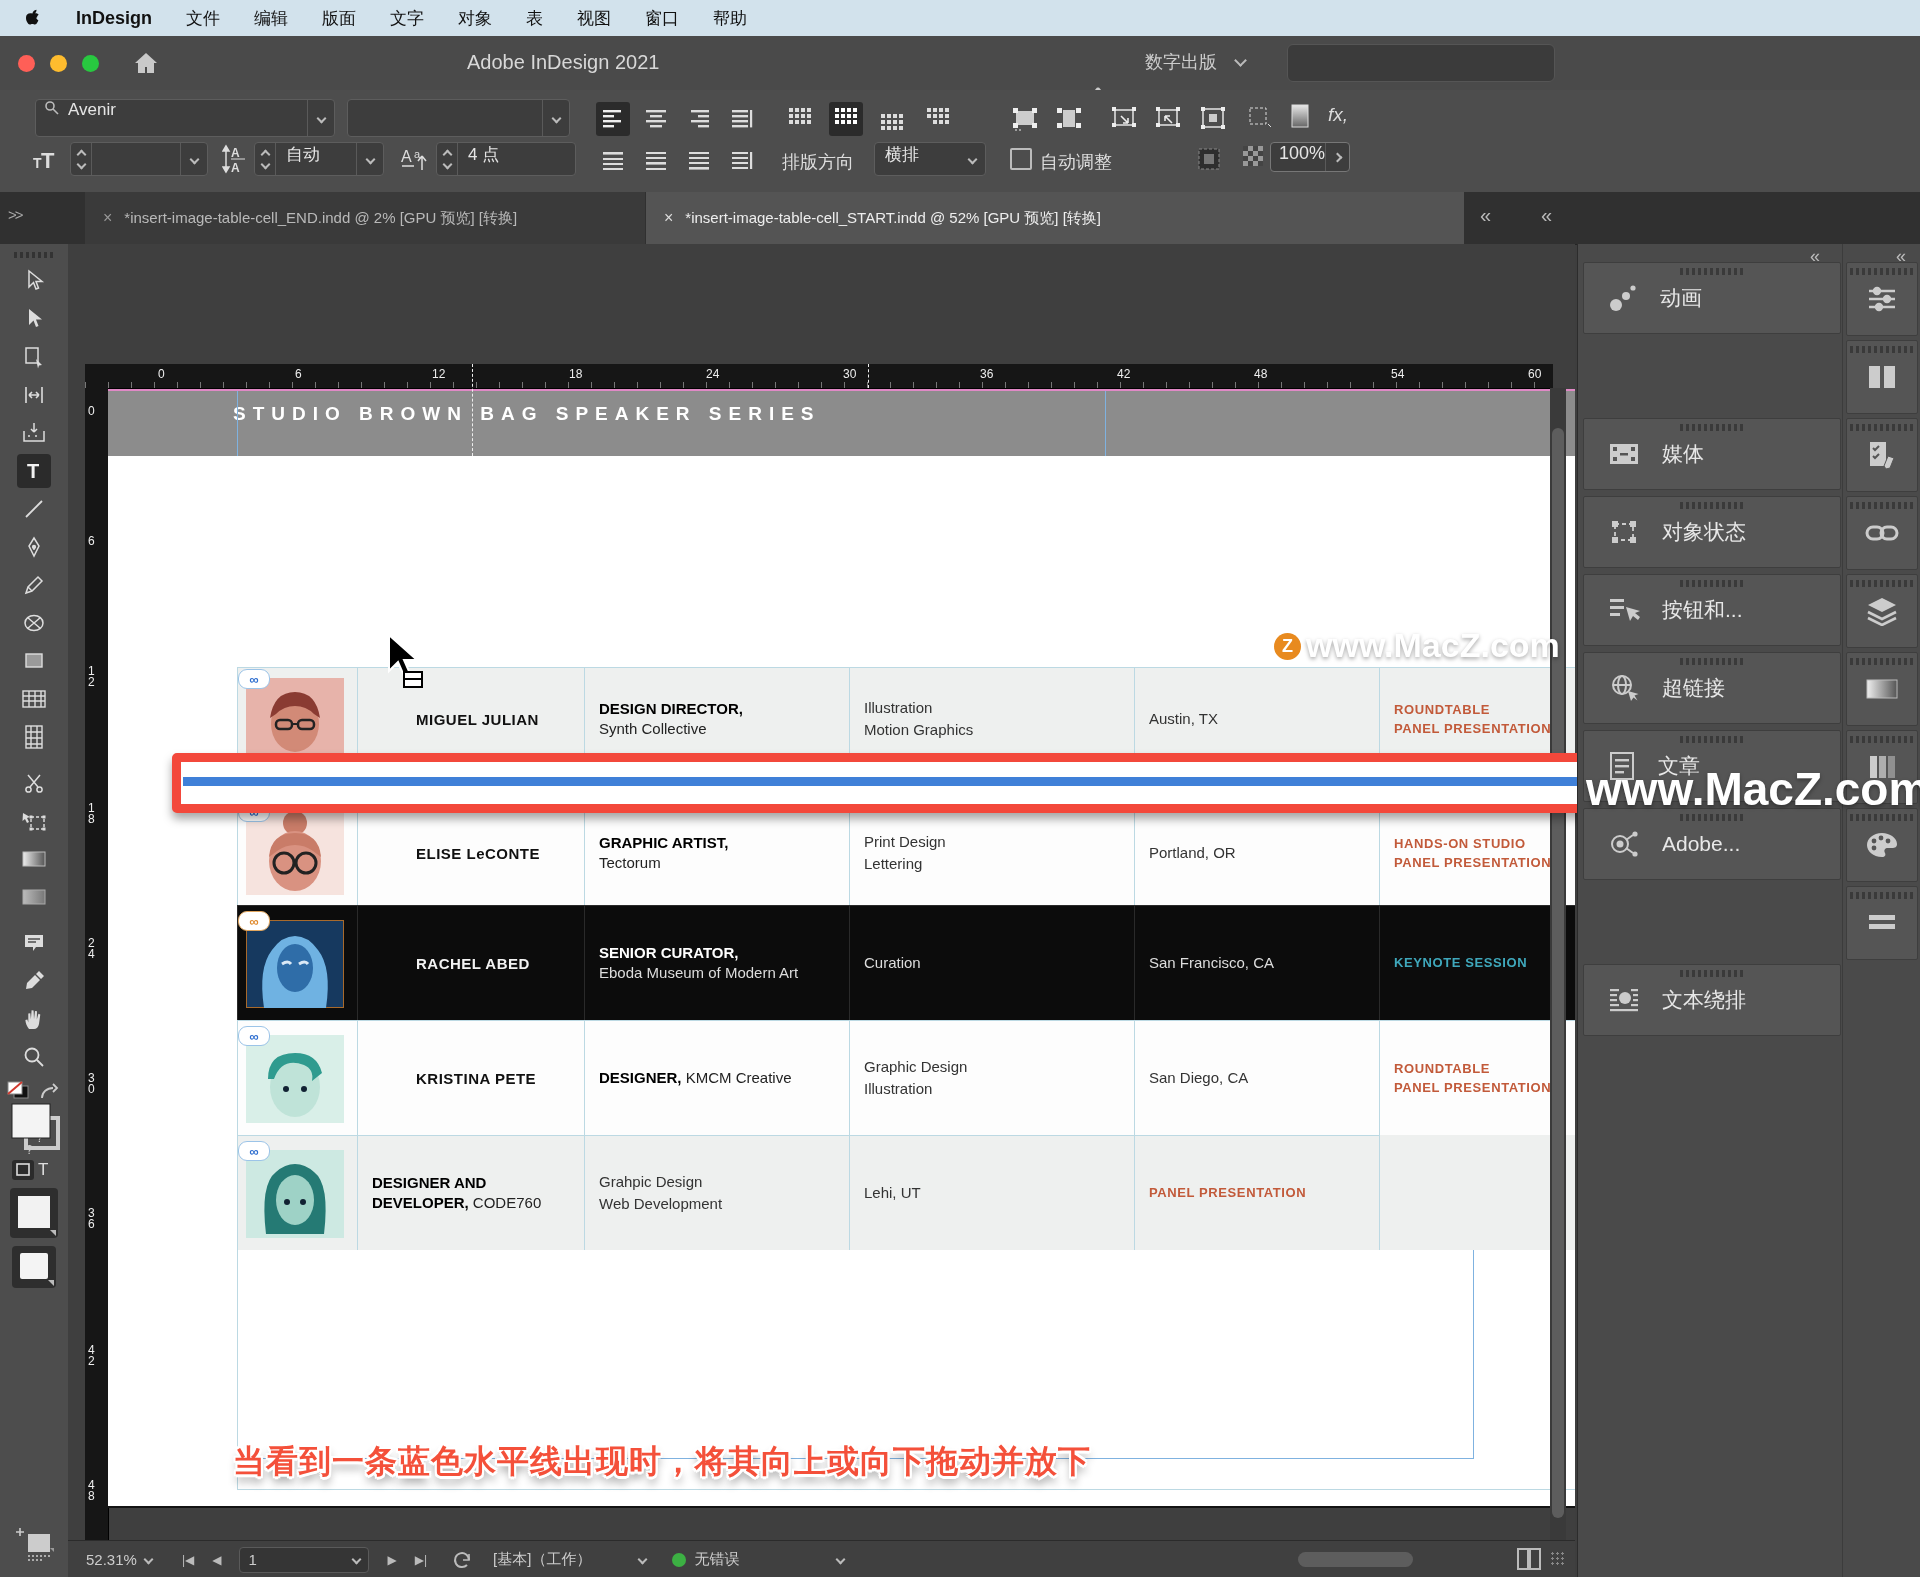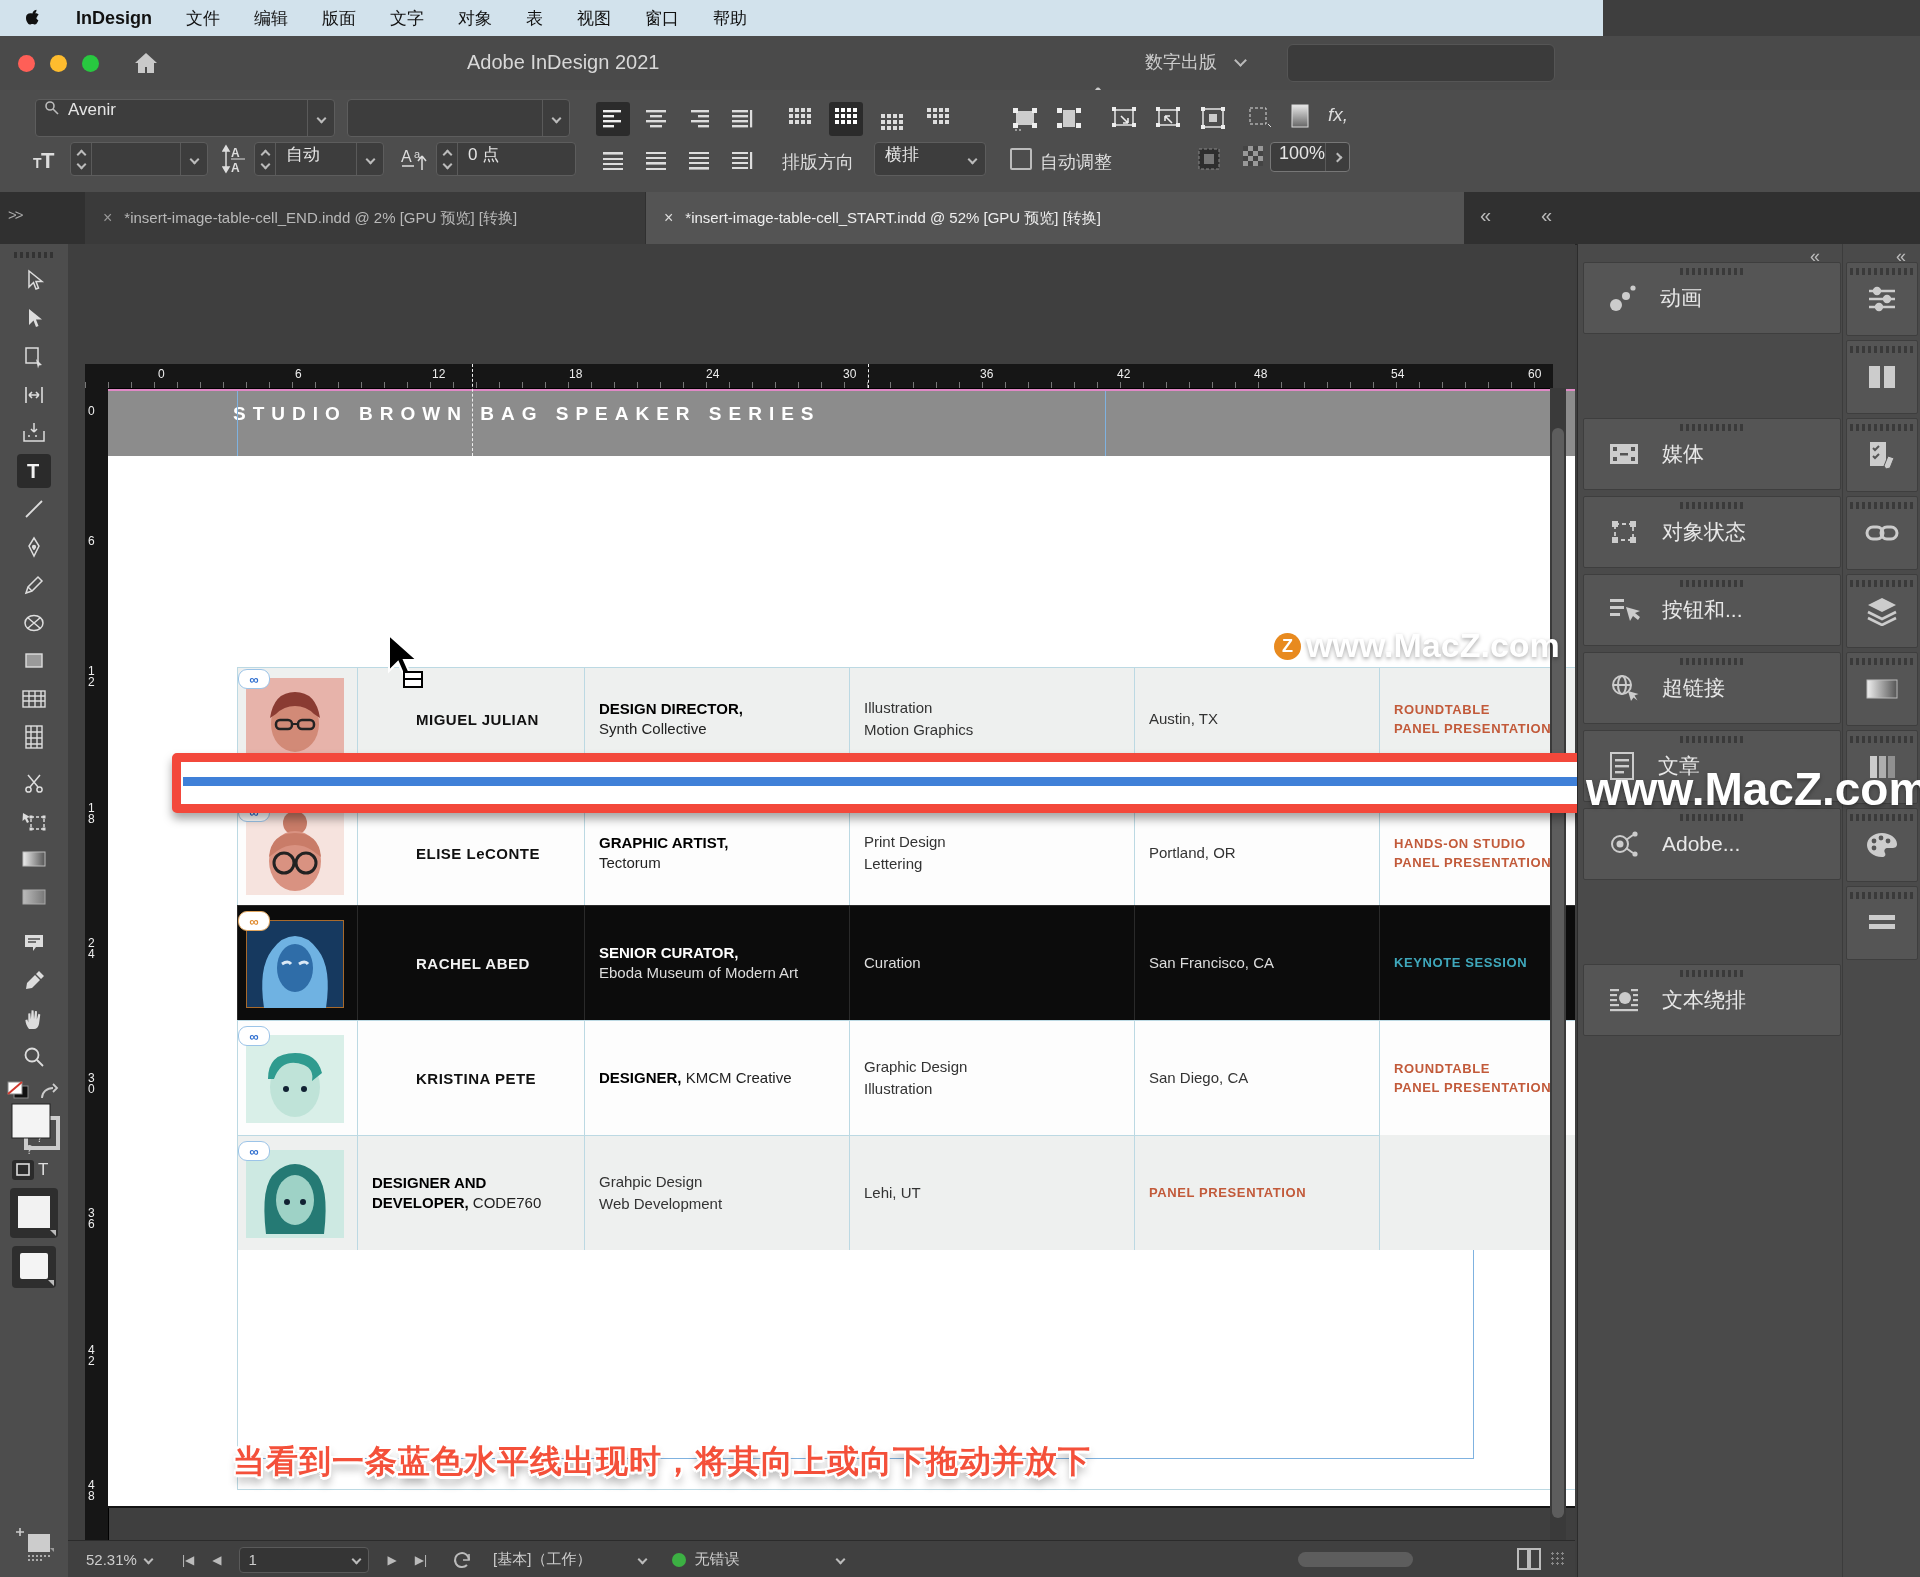--- a/index.html
+++ b/index.html
@@ -2,21 +2,21 @@
 <html><head>
 <meta charset="utf-8">
 <style>
   html,body{margin:0;padding:0;background:#2b2b2b;}
   #app{position:relative;width:1920px;height:1577px;overflow:hidden;background:#3e3e3e;
        font-family:"Liberation Sans","DejaVu Sans",sans-serif;-webkit-font-smoothing:antialiased;color:#ddd;}
   .abs{position:absolute;}
   .chev{display:inline-block;width:7px;height:7px;border-right:2px solid #bbb;border-bottom:2px solid #bbb;transform:rotate(45deg);vertical-align:3px;}
   .chev.sm{width:5px;height:5px;}
   
-  #menubar{left:0;top:0;width:1603px;height:36px;background:#d2e2ec;color:#111;display:flex;align-items:center;gap:34px;padding-left:26px;box-sizing:border-box;font-size:17px;}
+  #menubar{left:0;top:0;width:1920px;height:36px;background:#d2e2ec;color:#111;display:flex;align-items:center;gap:34px;padding-left:26px;box-sizing:border-box;font-size:17px;}
   #menubar .appname{font-weight:bold;font-size:18px;}
   
   #titlebar{left:0;top:36px;width:1920px;height:54px;background:#4a4a4a;border-bottom:1px solid #2e2e2e;}
   .tl{width:17px;height:17px;border-radius:50%;position:absolute;top:19px;}
   #title-text{position:absolute;left:467px;top:15px;font-size:20px;color:#d8d8d8;}
   #workspace-switcher{position:absolute;left:1145px;top:14px;font-size:18px;color:#ccc;}
   #searchbox{position:absolute;left:1287px;top:8px;width:266px;height:36px;background:#3b3b3b;border:1px solid#555;border-radius:6px;}
   
   #toolbar{left:0;top:90px;width:1920px;height:102px;background:#4d4d4d;border-bottom:1px solid #2a2a2a;}
   .tb-field{position:absolute;height:38px;background:#3d3d3d;border:1px solid #5d5d5d;border-radius:4px;display:flex;align-items:flex-start;color:#e5e5e5;font-size:17px;box-sizing:border-box;}
@@ -182,21 +182,21 @@
           <text x="1" y="16" font-size="16" fill="#ddd">A</text>
           <text x="14" y="12" font-size="11" fill="#ddd">a</text>
           <path d="M2 20h12M22 24V10m0 0l-4 5m4-5l4 5" stroke="#ddd" stroke-width="1.5" fill="none"></path>
         </svg>
     </span>
     <div class="tb-field" style="left:436px;top:52px;width:140px;height:34px">
       <span style="width:20px;border-right:1px solid #5a5a5a;height:100%;display:flex;flex-direction:column;align-items:center;justify-content:center;gap:3px">
           <span class="chev sm" style="transform:rotate(-135deg)"></span>
           <span class="chev sm"></span>
         </span>
-      <span style="margin-left:10px">0 点</span>
+      <span style="margin-left:10px">4 点</span>
     </div>
 
     <span class="ticon active" style="left:596px;top:12px">
         <svg width="24" height="22" viewBox="0 0 24 22" fill="#eee">
           <rect x="2" y="2" width="18" height="2.4"></rect>
           <rect x="2" y="7" width="11" height="2.4"></rect>
           <rect x="2" y="12" width="18" height="2.4"></rect>
           <rect x="2" y="17" width="11" height="2.4"></rect>
         </svg>
       </span>

